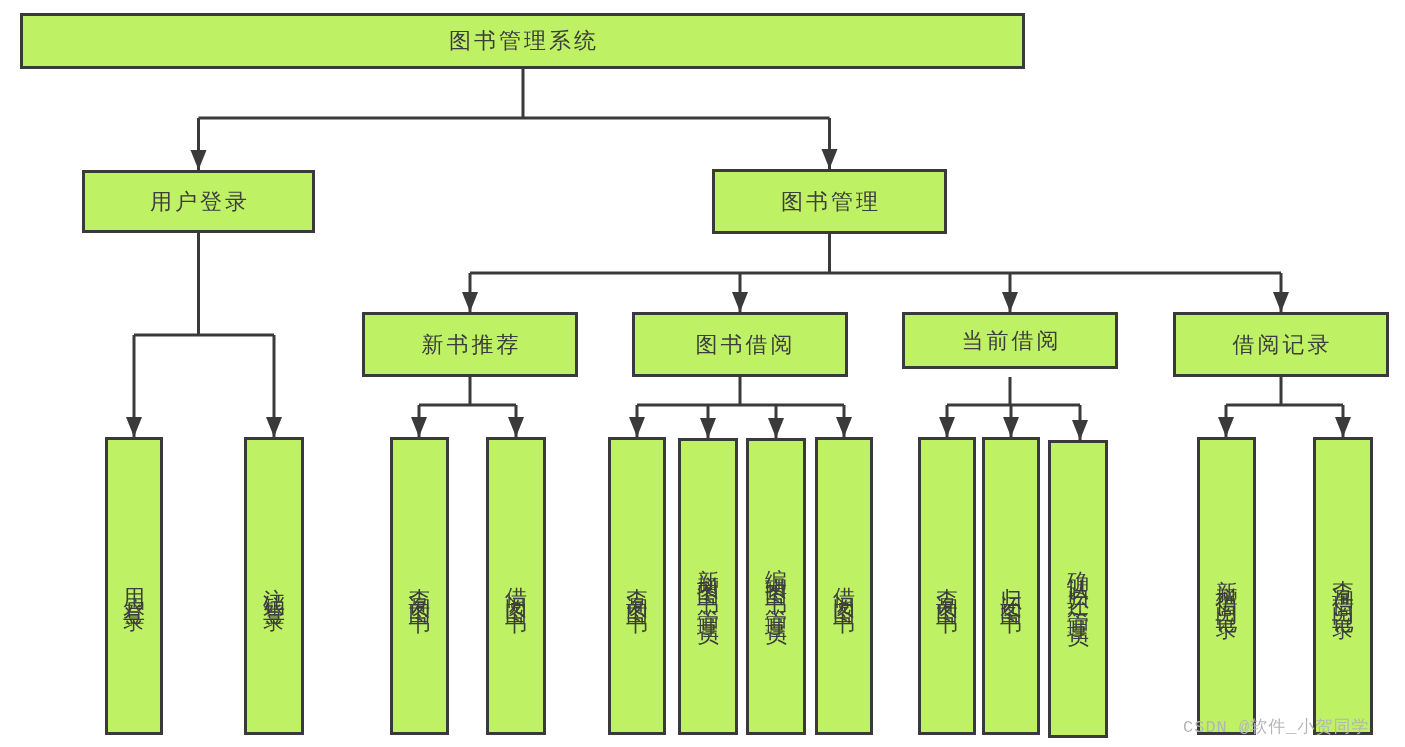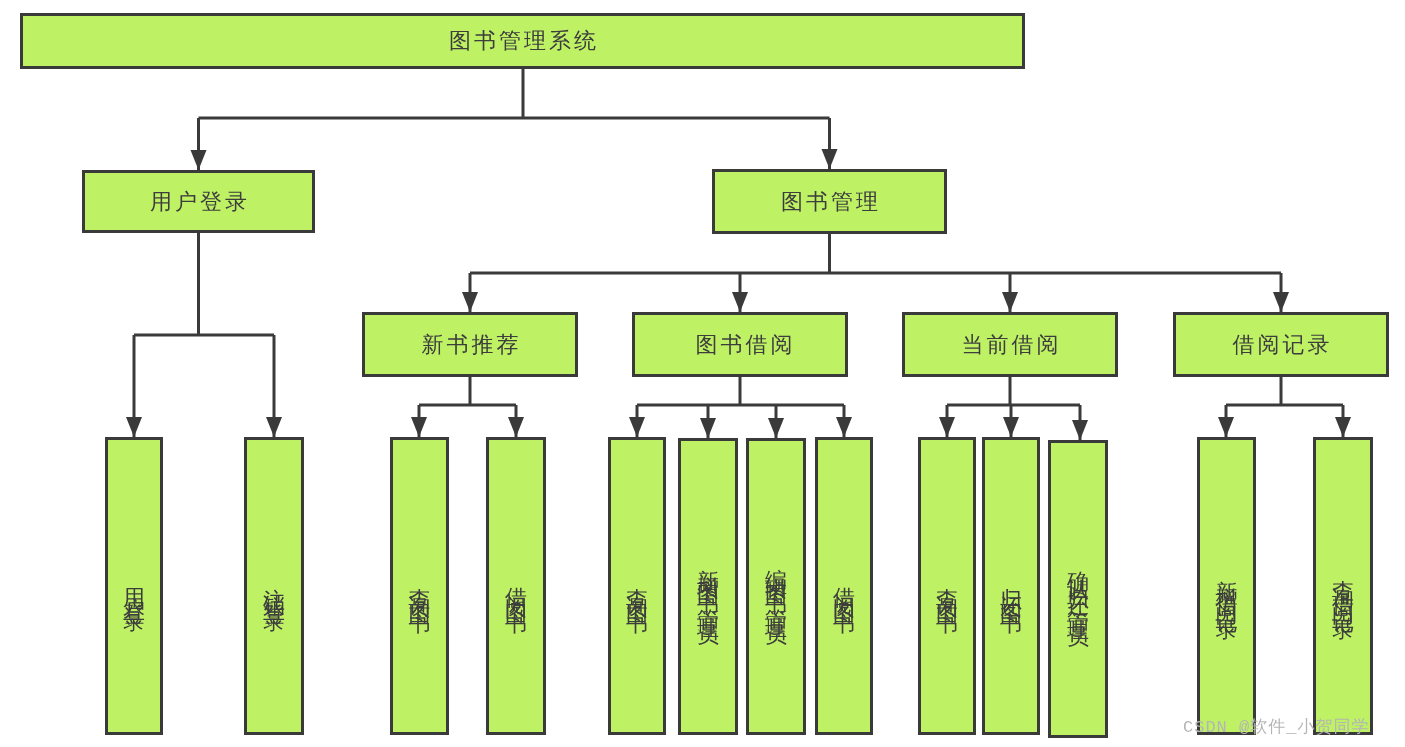--- a/index.html
+++ b/index.html
@@ -111,21 +111,21 @@
   <div class="box h" style="left:712px; top:169px; width:235px; height:65px;">
     <span>图书管理</span>
   </div>
 
   <div class="box h" style="left:362px; top:312px; width:216px; height:65px;">
     <span>新书推荐</span>
   </div>
   <div class="box h" style="left:632px; top:312px; width:216px; height:65px;padding-left:8px;">
     <span>图书借阅</span>
   </div>
-  <div class="box h" style="left:902px; top:312px; width:216px; height:65px;">
+  <div class="box h" style="left:902px; top:312px; width:216px; height:57px;">
     <span>当前借阅</span>
   </div>
   <div class="box h" style="left:1173px; top:312px; width:216px; height:65px;">
     <span>借阅记录</span>
   </div>
 
   <div class="box v" style="left:105px; top:437px; width:58px; height:298px;">
     <span>用户登录</span>
   </div>
   <div class="box v" style="left:244px; top:437px; width:60px; height:298px;">

